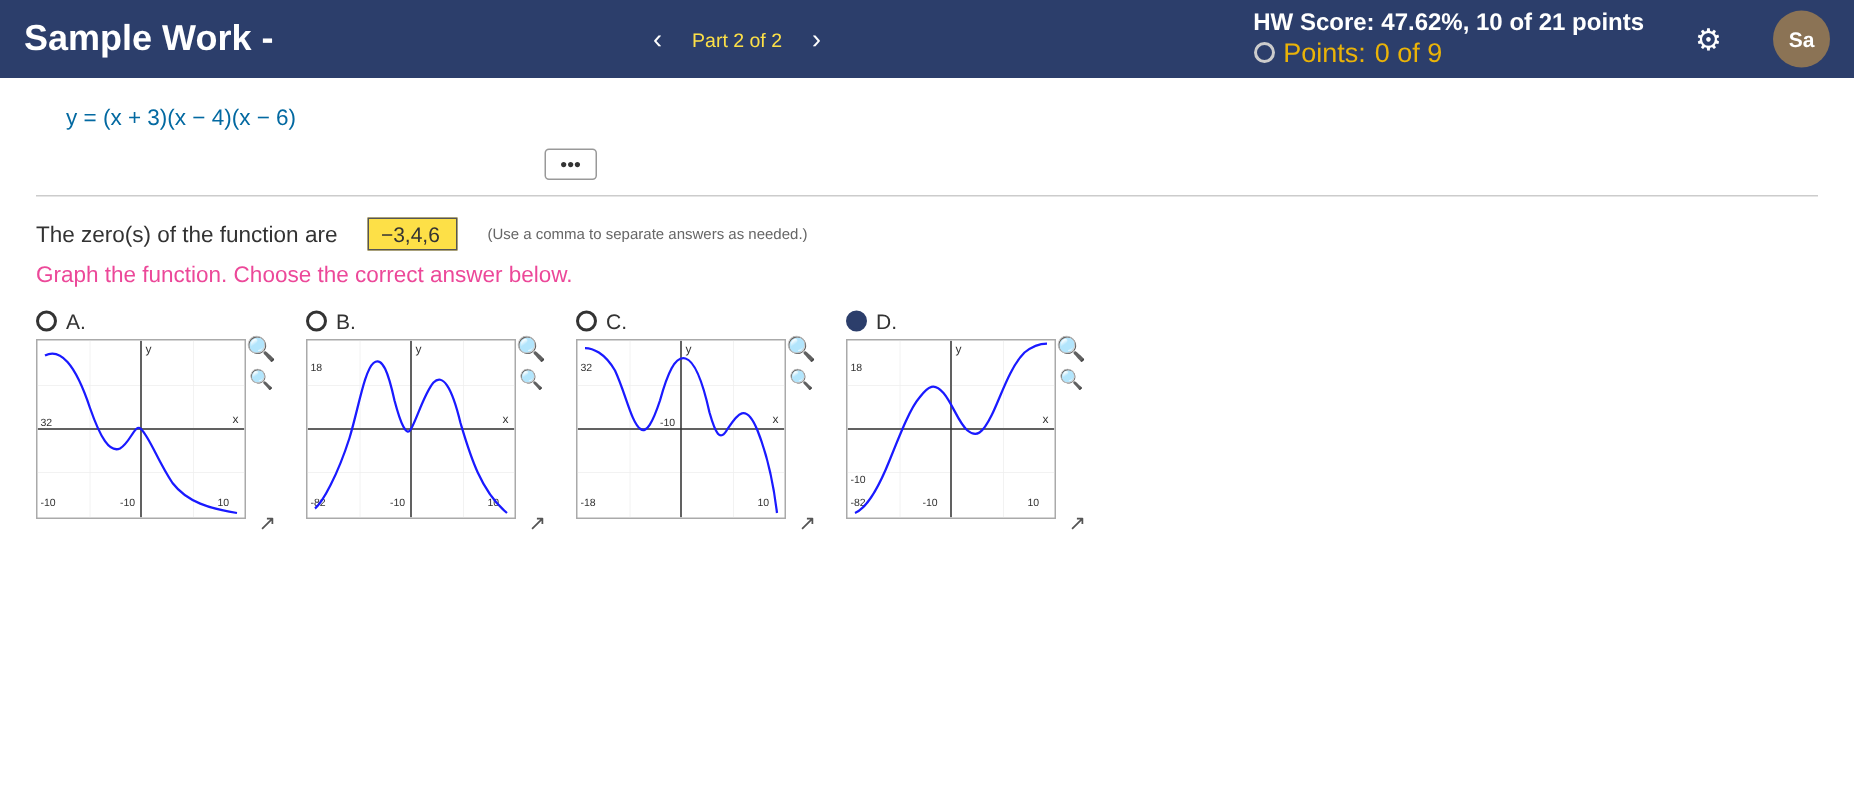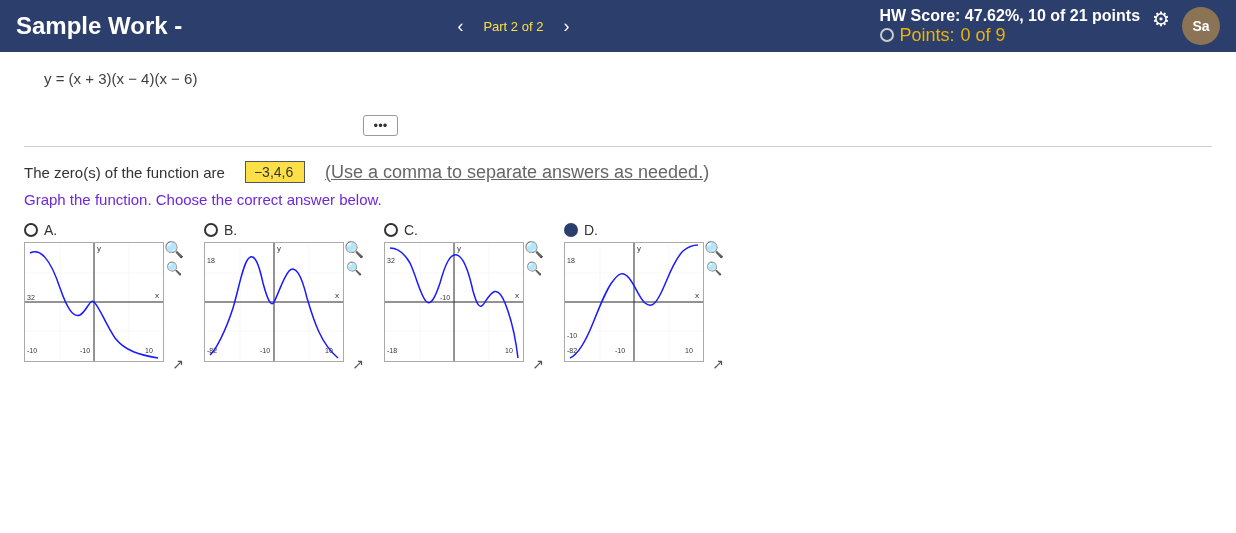--- a/index.html
+++ b/index.html
@@ -14,36 +14,36 @@
       justify-content: space-between;
       padding: 0 16px;
       height: 52px;
     }
     .header-left { display: flex; align-items: center; gap: 8px; }
     .header-title { font-size: 24px; font-weight: bold; color: white; }
     .header-center { display: flex; align-items: center; gap: 12px; text-align: center; }
     .question-title { font-size: 16px; font-weight: bold; color: white; line-height: 1.2; }
     .question-sub { font-size: 13px; color: #fde047; }
     .nav-arrow { background: none; border: none; color: white; font-size: 18px; cursor: pointer; padding: 4px 8px; }
-    .header-right { display: flex; align-items: flex-start; gap: 12px; margin-left: 35px; }
+    .header-right { display: flex; align-items: center; gap: 34px; margin-left: 35px; }
     .hw-points { display: flex; align-items: center; gap: 6px; font-size: 18px; color: #eab308; }
     .circle-icon { width: 14px; height: 14px; border: 2px solid #ccc; border-radius: 50%; display: inline-block; }
     .gear-btn { background: none; border: none; color: white; font-size: 20px; cursor: pointer; }
     .user-avatar { background: #8b7355; color: white; border-radius: 50%; width: 38px; height: 38px; display: flex; align-items: center; justify-content: center; font-size: 14px; font-weight: bold; }
 
     
     .main { background: white; padding: 18px 24px 12px; height: calc(533px - 52px); overflow-y: auto; }
     .problem-text { font-size: 15px; color: #333; margin-bottom: 6px; }
-    .formula { font-size: 15px; color: #404040; margin-left: 20px; margin-bottom: 28px; }
+    .formula { font-size: 15px; color: #0369a1; margin-left: 20px; margin-bottom: 12px; }
     .divider { border: none; border-top: 1px solid #ccc; margin: 10px 0 14px; }
     .more-btn { display: inline-flex; align-items: center; justify-content: center; border: 1px solid #999; border-radius: 3px; padding: 2px 10px; font-size: 13px; cursor: pointer; color: #333; background: white; float: right; margin-right: 40%; }
     .zeros-line { font-size: 15px; color: #333; margin-bottom: 8px; display: flex; align-items: center; gap: 20px; }
     .answer-box { border: 1px solid #555; padding: 2px 8px; font-size: 14px; background: #fde047; min-width: 60px; display: inline-block; }
-    .hint-text { font-size: 18px; color: #666; text-decoration: underline; }
-    .graph-prompt { font-size: 15px; color: #6d28d9; margin-bottom: 14px; }
+    .hint-text { font-size: 10px; color: #666; }
+    .graph-prompt { font-size: 15px; color: #ec4899; margin-bottom: 14px; }
 
     
     .graph-choices { display: flex; gap: 20px; align-items: flex-start; }
     .graph-choice { display: flex; flex-direction: column; align-items: flex-start; }
     .choice-label { display: flex; align-items: center; gap: 6px; font-size: 14px; color: #333; margin-bottom: 4px; }
     .radio-circle { width: 14px; height: 14px; border: 2px solid #333; border-radius: 50%; display: inline-block; flex-shrink: 0; }
     .graph-container { position: relative; width: 160px; height: 130px; }
     .graph-img { width: 140px; height: 120px; border: 1px solid #aaa; background: white; position: relative; overflow: hidden; }
     .graph-zoom { position: absolute; right: 0; top: 0; display: flex; flex-direction: column; gap: 4px; }
     .zoom-btn { background: none; border: none; font-size: 16px; cursor: pointer; color: #555; line-height: 1; }

